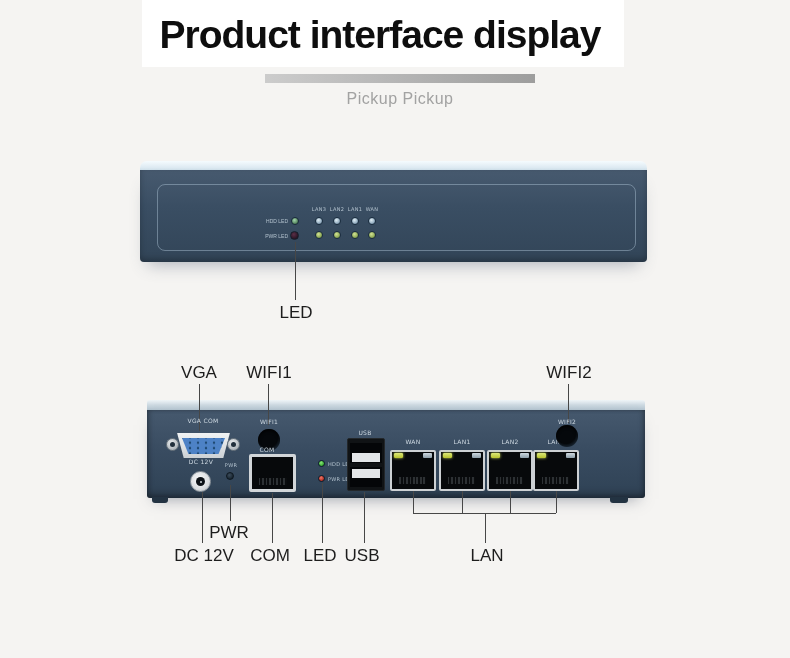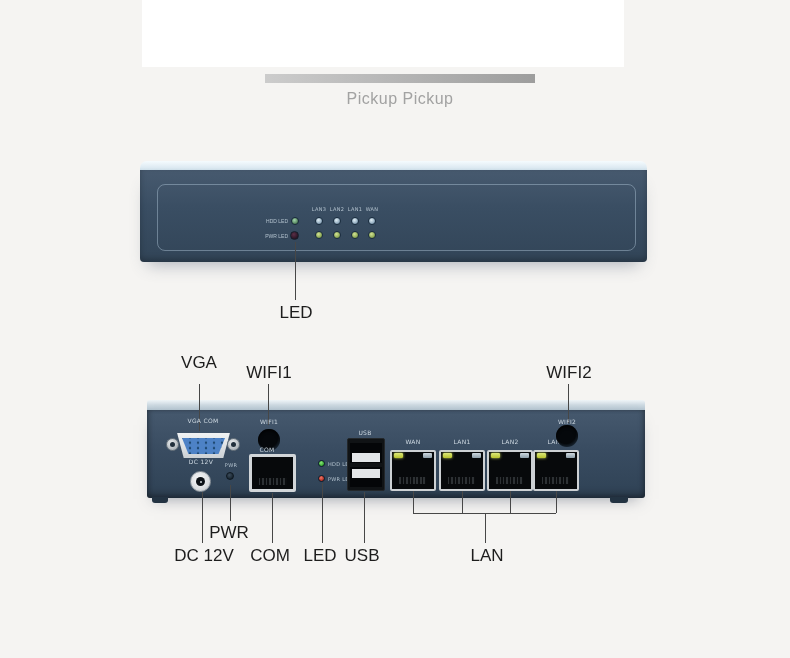--- a/index.html
+++ b/index.html
@@ -79,20 +79,21 @@
   .dcj-pin{left:199.5px;top:480.5px;width:2.5px;height:2.5px;border-radius:50%;background:#cfd5d9;}
   .pwr-btn{left:226px;top:472px;width:8px;height:8px;border-radius:50%;box-sizing:border-box;
     background:radial-gradient(circle at 40% 35%,#3c4c5b,#17242f 75%);border:1px solid #0e1820;}
 </style>
 </head>
 <body>
 
 <div class="canvas">
 
   <div class="abs header-band"></div>
+  <div class="abs title">Product interface display</div>
   <div class="abs underbar"></div>
   <div class="abs subtitle">Pickup Pickup</div>
 
   <div class="abs front-strip"></div>
   <div class="abs front-body"></div>
   <div class="abs front-outline"></div>
 
   <div class="abs ttl tt5" style="left:256px;top:218px;width:32px;text-align:right;">HDD LED</div>
   <div class="abs ttl tt5" style="left:256px;top:233px;width:32px;text-align:right;">PWR LED</div>
   <div class="dot led-hdd-f" style="left:291px;top:217px;width:8px;height:8px;"></div>
@@ -108,21 +109,21 @@
   <div class="dot led-top" style="left:351px;top:217px;width:8px;height:8px;"></div>
   <div class="dot led-top" style="left:368px;top:217px;width:8px;height:8px;"></div>
   <div class="dot led-grn" style="left:315px;top:231px;width:8px;height:8px;"></div>
   <div class="dot led-grn" style="left:333px;top:231px;width:8px;height:8px;"></div>
   <div class="dot led-grn" style="left:351px;top:231px;width:8px;height:8px;"></div>
   <div class="dot led-grn" style="left:368px;top:231px;width:8px;height:8px;"></div>
 
   <div class="cl" style="left:295px;top:242px;height:58px;"></div>
   <div class="lbl" style="left:296px;top:303px;">LED</div>
 
-  <div class="lbl" style="left:199px;top:353px;">VGA</div>
+  <div class="lbl" style="left:199px;top:363px;">VGA</div>
   <div class="lbl" style="left:269px;top:363px;">WIFI1</div>
   <div class="lbl" style="left:569px;top:363px;">WIFI2</div>
 
   <div class="abs rear-strip"></div>
   <div class="abs rear-body"></div>
   <div class="foot" style="left:152px;top:497px;width:16px;"></div>
   <div class="foot" style="left:610px;top:497px;width:18px;"></div>
 
   <div class="cl" style="left:199px;top:384px;height:47px;"></div>
   <div class="cl" style="left:268px;top:384px;height:41px;"></div>

